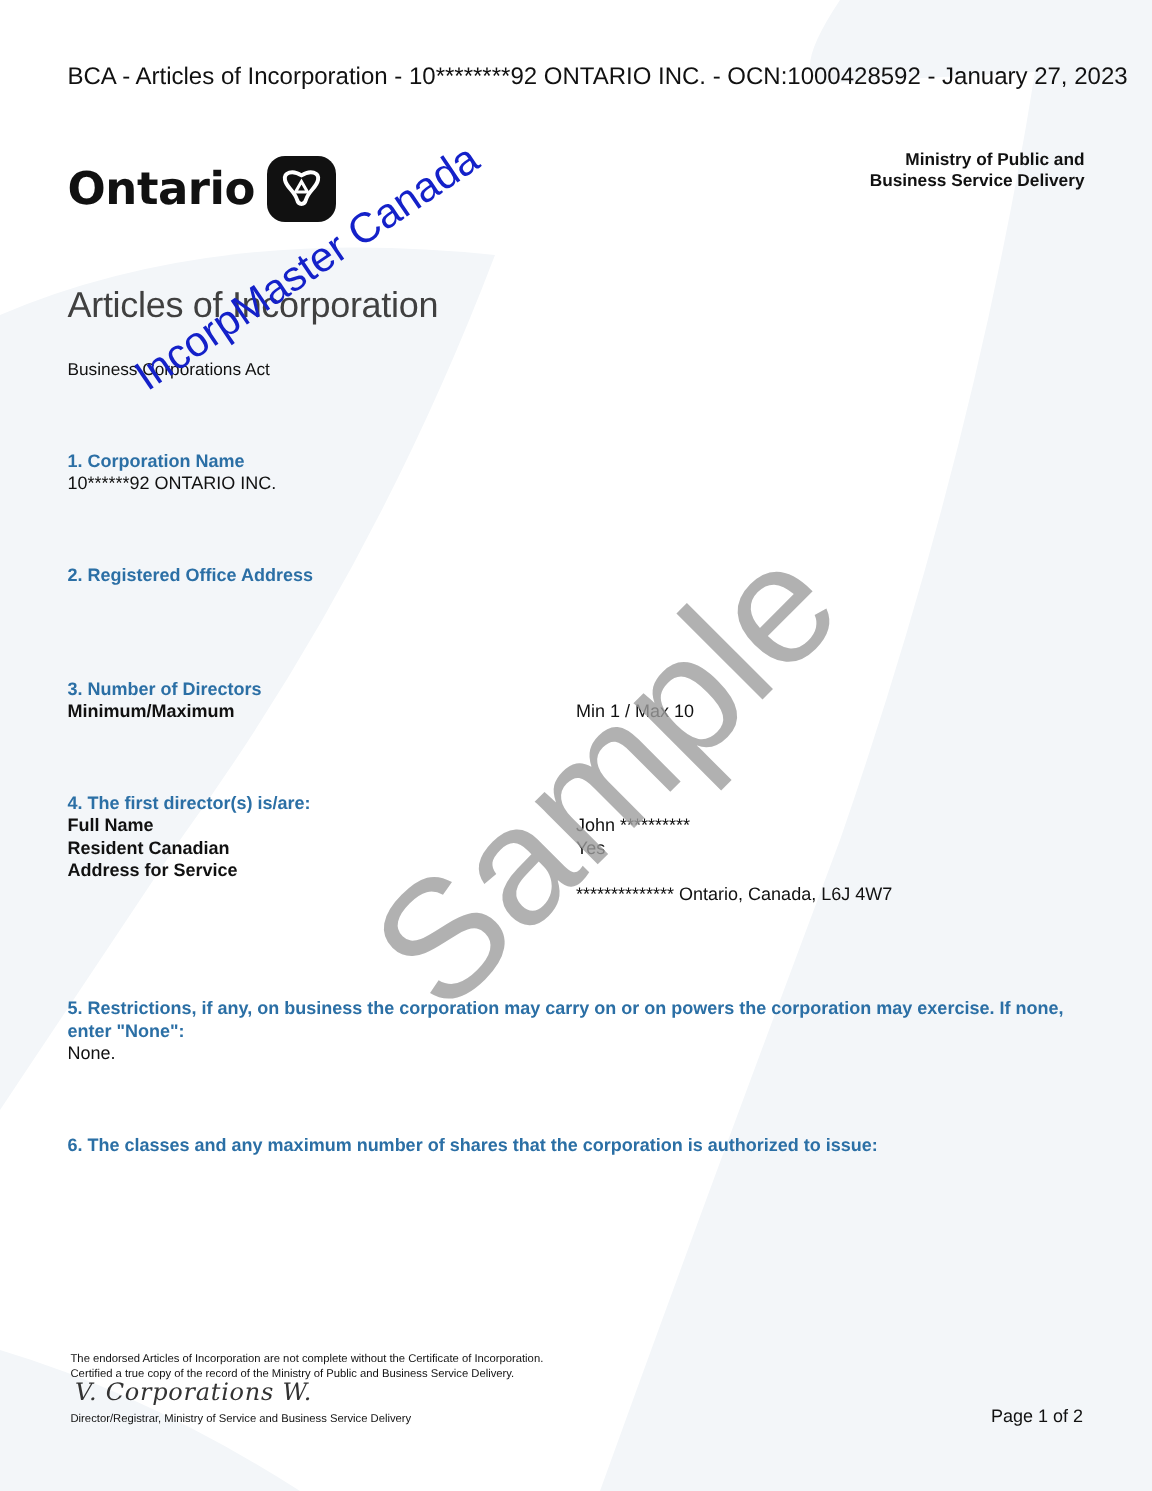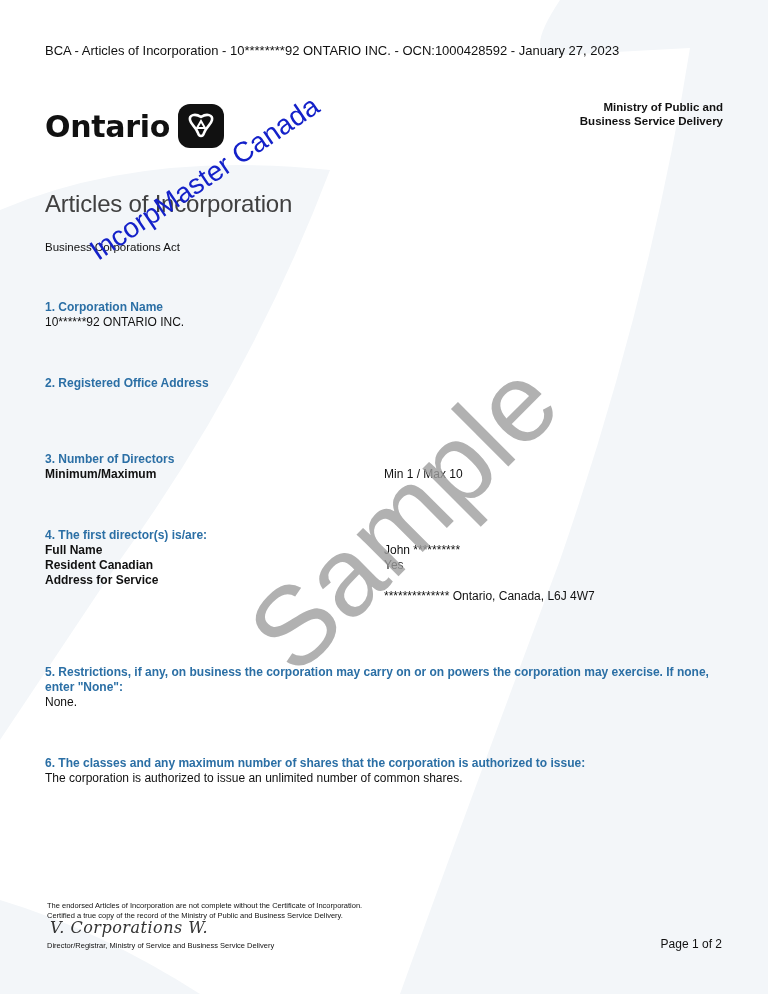--- a/index.html
+++ b/index.html
@@ -1,20 +1,20 @@
 <!DOCTYPE html>
 <html><head>
 <meta charset="utf-8">
 <style>
   html, body { margin:0; padding:0; }
   body { width:768px; height:994px; position:relative; overflow:hidden; background:#f3f6f9; font-family:"Liberation Sans", sans-serif; color:#111; }
   .bg { position:absolute; inset:0; z-index:0; }
   .layer { position:absolute; left:0; top:0; width:768px; height:994px; z-index:1; }
   .abs { position:absolute; white-space:nowrap; }
-  .hdr { left:45px; top:43px; font-size:13px; color:#111; }
+  .hdr { left:45px; top:43px; font-size:16px; color:#111; }
   .logo { left:45px; top:104px; display:flex; align-items:center; }
   .logo-word { font-family:"DejaVu Sans", sans-serif; font-weight:bold; font-size:30px; letter-spacing:-0.3px; color:#111; }
   .logo-mark { width:46px; height:44px; background:#111; border-radius:12px; margin-left:8px; display:flex; align-items:center; justify-content:center; }
   .ministry { right:45px; top:100px; text-align:right; font-weight:bold; font-size:11.5px; line-height:14px; color:#111; }
   .title { left:45px; top:190px; font-family:Liberation Sans, sans-serif; font-size:24px; font-weight:normal; color:#404040; letter-spacing:-0.2px; }
   .subtitle { left:45px; top:241px; font-size:11.5px; color:#111; }
   .sec-h { font-weight:bold; font-size:12px; color:#2b6fa5; }
   .txt { font-size:12px; color:#111; }
   .lbl { font-size:12px; font-weight:bold; color:#111; }
   .wrap { white-space:normal; width:680px; line-height:15px; }
@@ -70,21 +70,20 @@
   <div class="abs txt" style="left:384px; top:543px;">John **********</div>
   <div class="abs lbl" style="left:45px; top:558px;">Resident Canadian</div>
   <div class="abs txt" style="left:384px; top:558px;">Yes</div>
   <div class="abs lbl" style="left:45px; top:573px;">Address for Service</div>
   <div class="abs txt" style="left:384px; top:573px;margin-top:16px;">************** Ontario, Canada, L6J 4W7</div>
 
   <div class="abs sec-h wrap" style="left:45px; top:665px;">5. Restrictions, if any, on business the corporation may carry on or on powers the corporation may exercise. If none, enter "None":</div>
   <div class="abs txt" style="left:45px; top:695px;">None.</div>
 
   <div class="abs sec-h" style="left:45px; top:756px;">6. The classes and any maximum number of shares that the corporation is authorized to issue:</div>
-  <div class="abs txt" style="left:45px; top:771px;">The corporation is authorized to issue an unlimited number of common shares.</div>
 
   <div class="abs foot" style="left:47px; top:901px;">The endorsed Articles of Incorporation are not complete without the Certificate of Incorporation.</div>
   <div class="abs foot" style="left:47px; top:911px;">Certified a true copy of the record of the Ministry of Public and Business Service Delivery.</div>
   <div class="abs sig">V. Corporations W.</div>
   <div class="abs foot" style="left:47px; top:941px;">Director/Registrar, Ministry of Service and Business Service Delivery</div>
   <div class="abs page">Page 1 of 2</div>
 
   <div class="abs wm-blue">IncorpMaster Canada</div>
   <div class="abs wm-sample">Sample</div>
 </div>

